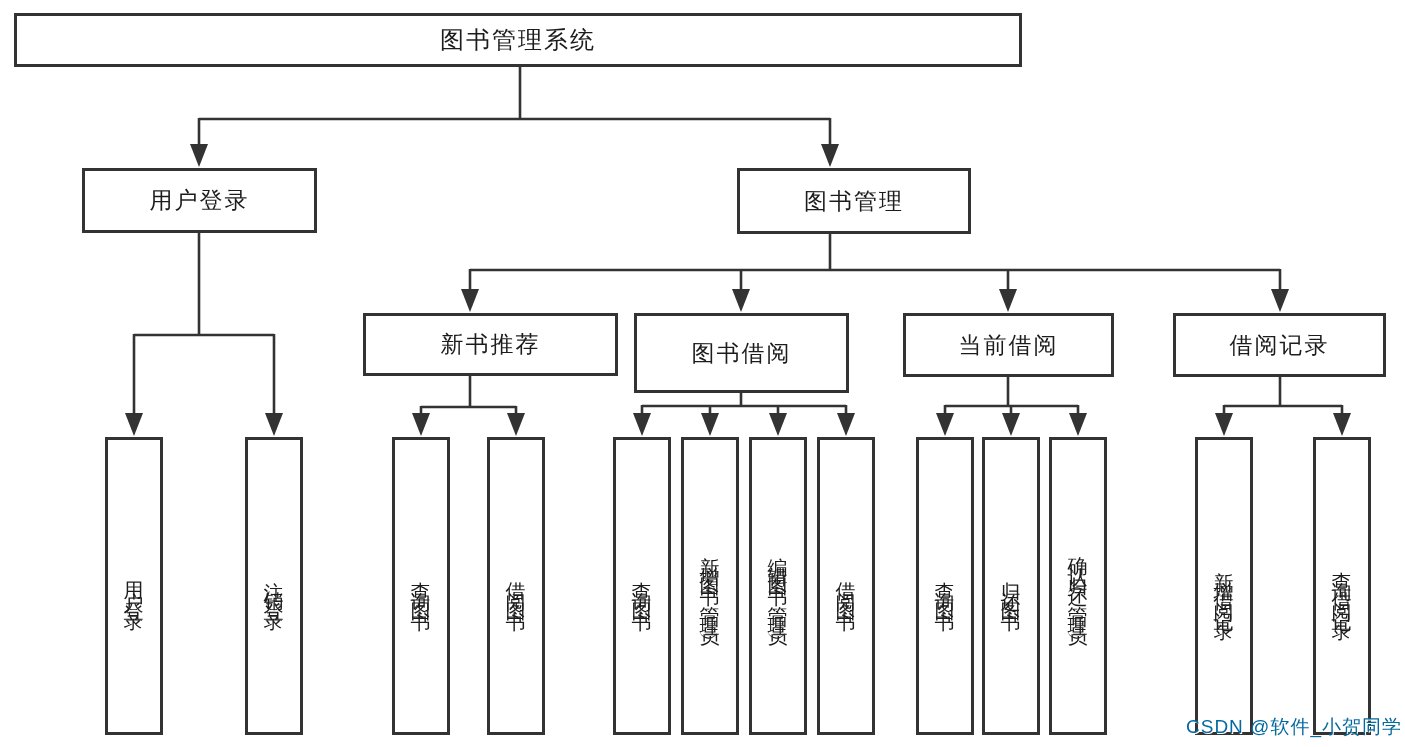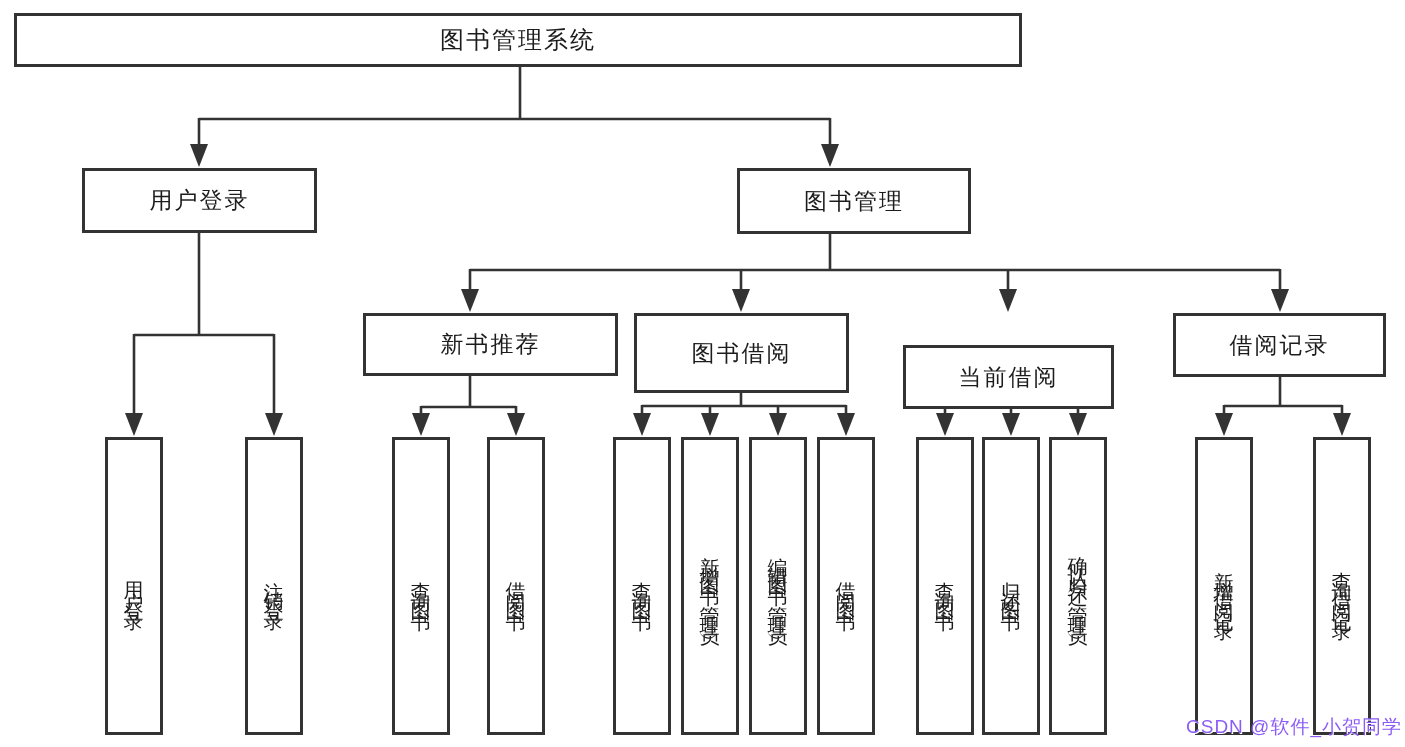--- a/index.html
+++ b/index.html
@@ -49,42 +49,42 @@
     letter-spacing: 10px;
     color: #1c1c1c;
     line-height: 1;
   }
   
   #n-root    { left: 14px;   top: 13px;  width: 1008px; height: 54px; }
   #n-user    { left: 82px;   top: 168px; width: 235px;  height: 65px; }
   #n-book    { left: 713px;  top: 168px; width: 234px;  height: 66px; margin-left: 24px; }
   #n-new     { left: 363px;  top: 313px; width: 255px;  height: 63px; }
   #n-borrow  { left: 634px;  top: 313px; width: 215px;  height: 80px; }
-  #n-current { left: 903px;  top: 313px; width: 211px;  height: 64px; margin-top: 32px; }
+  #n-current { left: 903px;  top: 313px; width: 211px;  height: 64px; }
   #n-record  { left: 1173px; top: 313px; width: 213px;  height: 64px; justify-content: center; }
   
   #l-login   { left: 105px; }
   #l-logout  { left: 245px; }
   #l-new-q   { left: 392px; }
   #l-new-b   { left: 487px; }
   #l-bor-q   { left: 613px; }
   #l-bor-add { left: 681px; }
   #l-bor-edit{ left: 749px; }
   #l-bor-b   { left: 817px; }
   #l-cur-q   { left: 916px; }
   #l-cur-r   { left: 982px; }
   #l-cur-c   { left: 1049px; }
   #l-rec-add { left: 1195px; }
   #l-rec-q   { left: 1313px; }
   .watermark {
     position: absolute;
     left: 1186px;
     top: 714px;
     font-size: 19px;
-    color: #8b5cf6;
+    color: #0369a1;
     letter-spacing: 1px;
     text-shadow: 1px 1px 0 #ffffff;
     white-space: nowrap;
     z-index: 5;
   }
 </style>
 </head>
 <body>
 
 <div class="stage">

